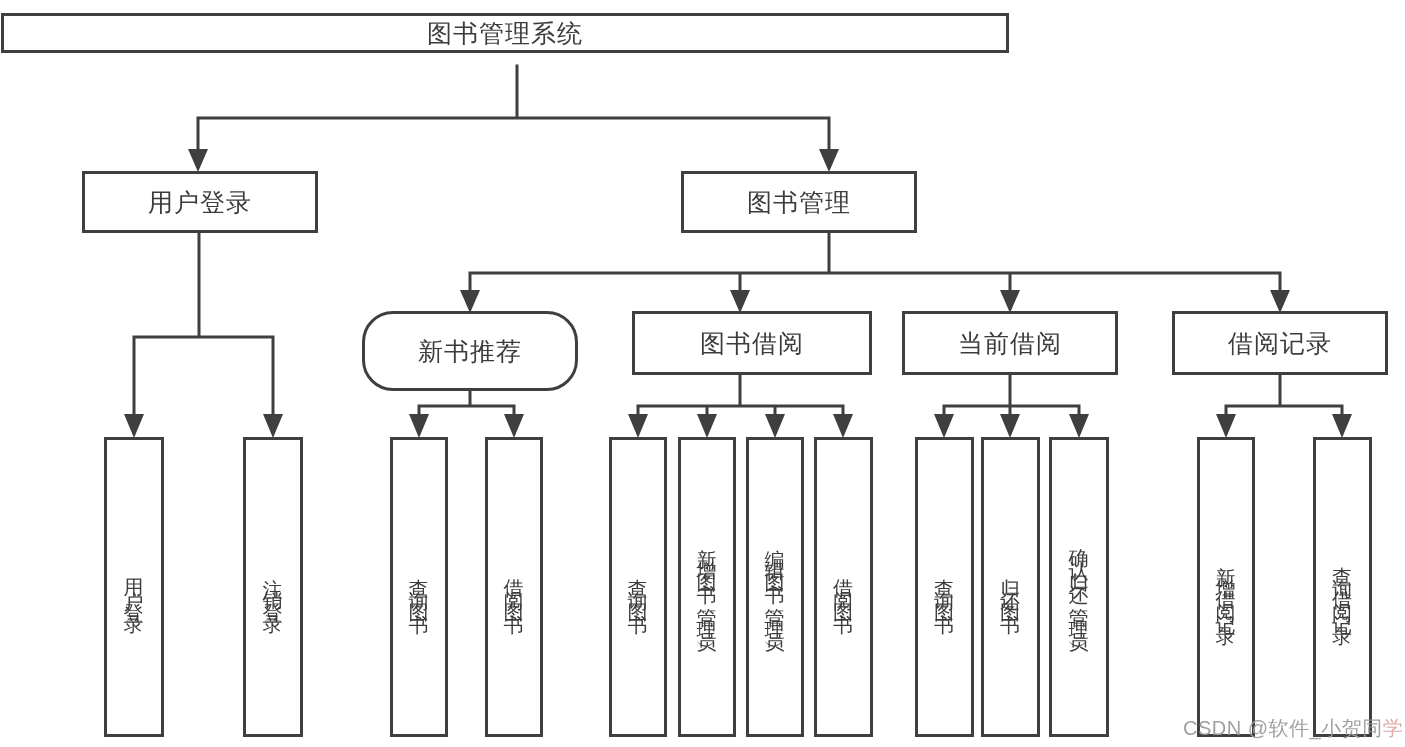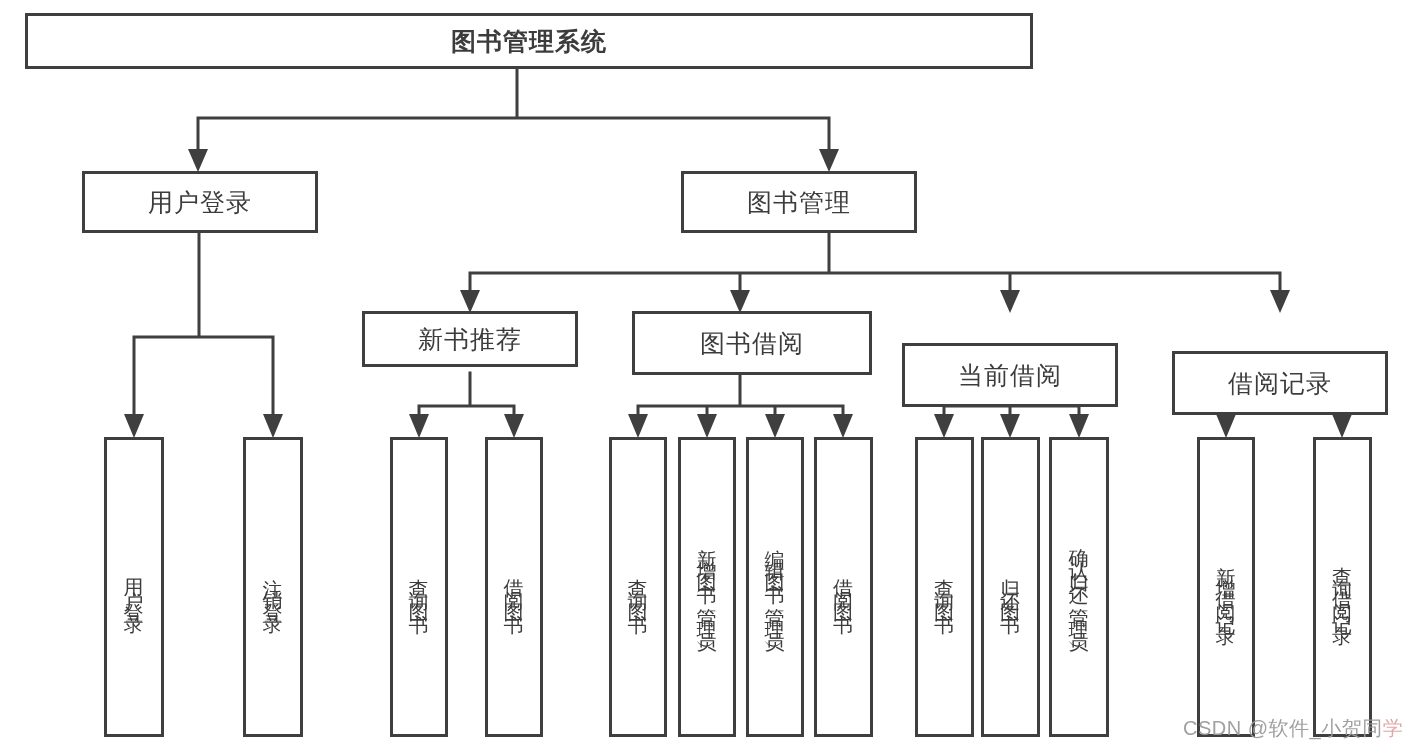--- a/index.html
+++ b/index.html
@@ -101,29 +101,29 @@
       <polygon points="1000,414 1020,414 1010,438"></polygon>
       <polygon points="1069,414 1089,414 1079,438"></polygon>
     </g>
     <g>
       <path d="M1280 373 V406 M1226 406 H1342 M1226 406 V416 M1342 406 V416"></path>
       <polygon points="1216,414 1236,414 1226,438"></polygon>
       <polygon points="1332,414 1352,414 1342,438"></polygon>
     </g>
   </svg>
 
-  <div class="node hnode" style="left:25px; top:13px; width:1008px; height:56px;font-weight:bold;">图书管理系统</div>
+  <div class="node hnode" style="left:1px; top:13px; width:1008px; height:40px;">图书管理系统</div>
 
   <div class="node hnode" style="left:82px; top:171px; width:236px; height:62px;">用户登录</div>
   <div class="node hnode" style="left:681px; top:171px; width:236px; height:62px;">图书管理</div>
 
-  <div class="node hnode" style="left:362px; top:311px; width:216px; height:56px;">新书推荐</div>
+  <div class="node hnode" style="left:362px; top:311px; width:216px; height:80px;border-radius:31px;">新书推荐</div>
   <div class="node hnode" style="left:632px; top:311px; width:240px; height:64px;">图书借阅</div>
-  <div class="node hnode" style="left:902px; top:311px; width:216px; height:64px;margin-top:32px;">当前借阅</div>
-  <div class="node hnode" style="left:1172px; top:311px; width:216px; height:64px;margin-top:40px;">借阅记录</div>
+  <div class="node hnode" style="left:902px; top:311px; width:216px; height:64px;">当前借阅</div>
+  <div class="node hnode" style="left:1172px; top:311px; width:216px; height:64px;">借阅记录</div>
 
   <div class="node leaf" style="left:104px; top:437px; width:60px; height:300px;">
     <span class="vtxt">用户登录</span>
   </div>
   <div class="node leaf" style="left:243px; top:437px; width:60px; height:300px;">
     <span class="vtxt">注销登录</span>
   </div>
 
   <div class="node leaf" style="left:390px; top:437px; width:58px; height:300px;">
     <span class="vtxt">查询图书</span>

